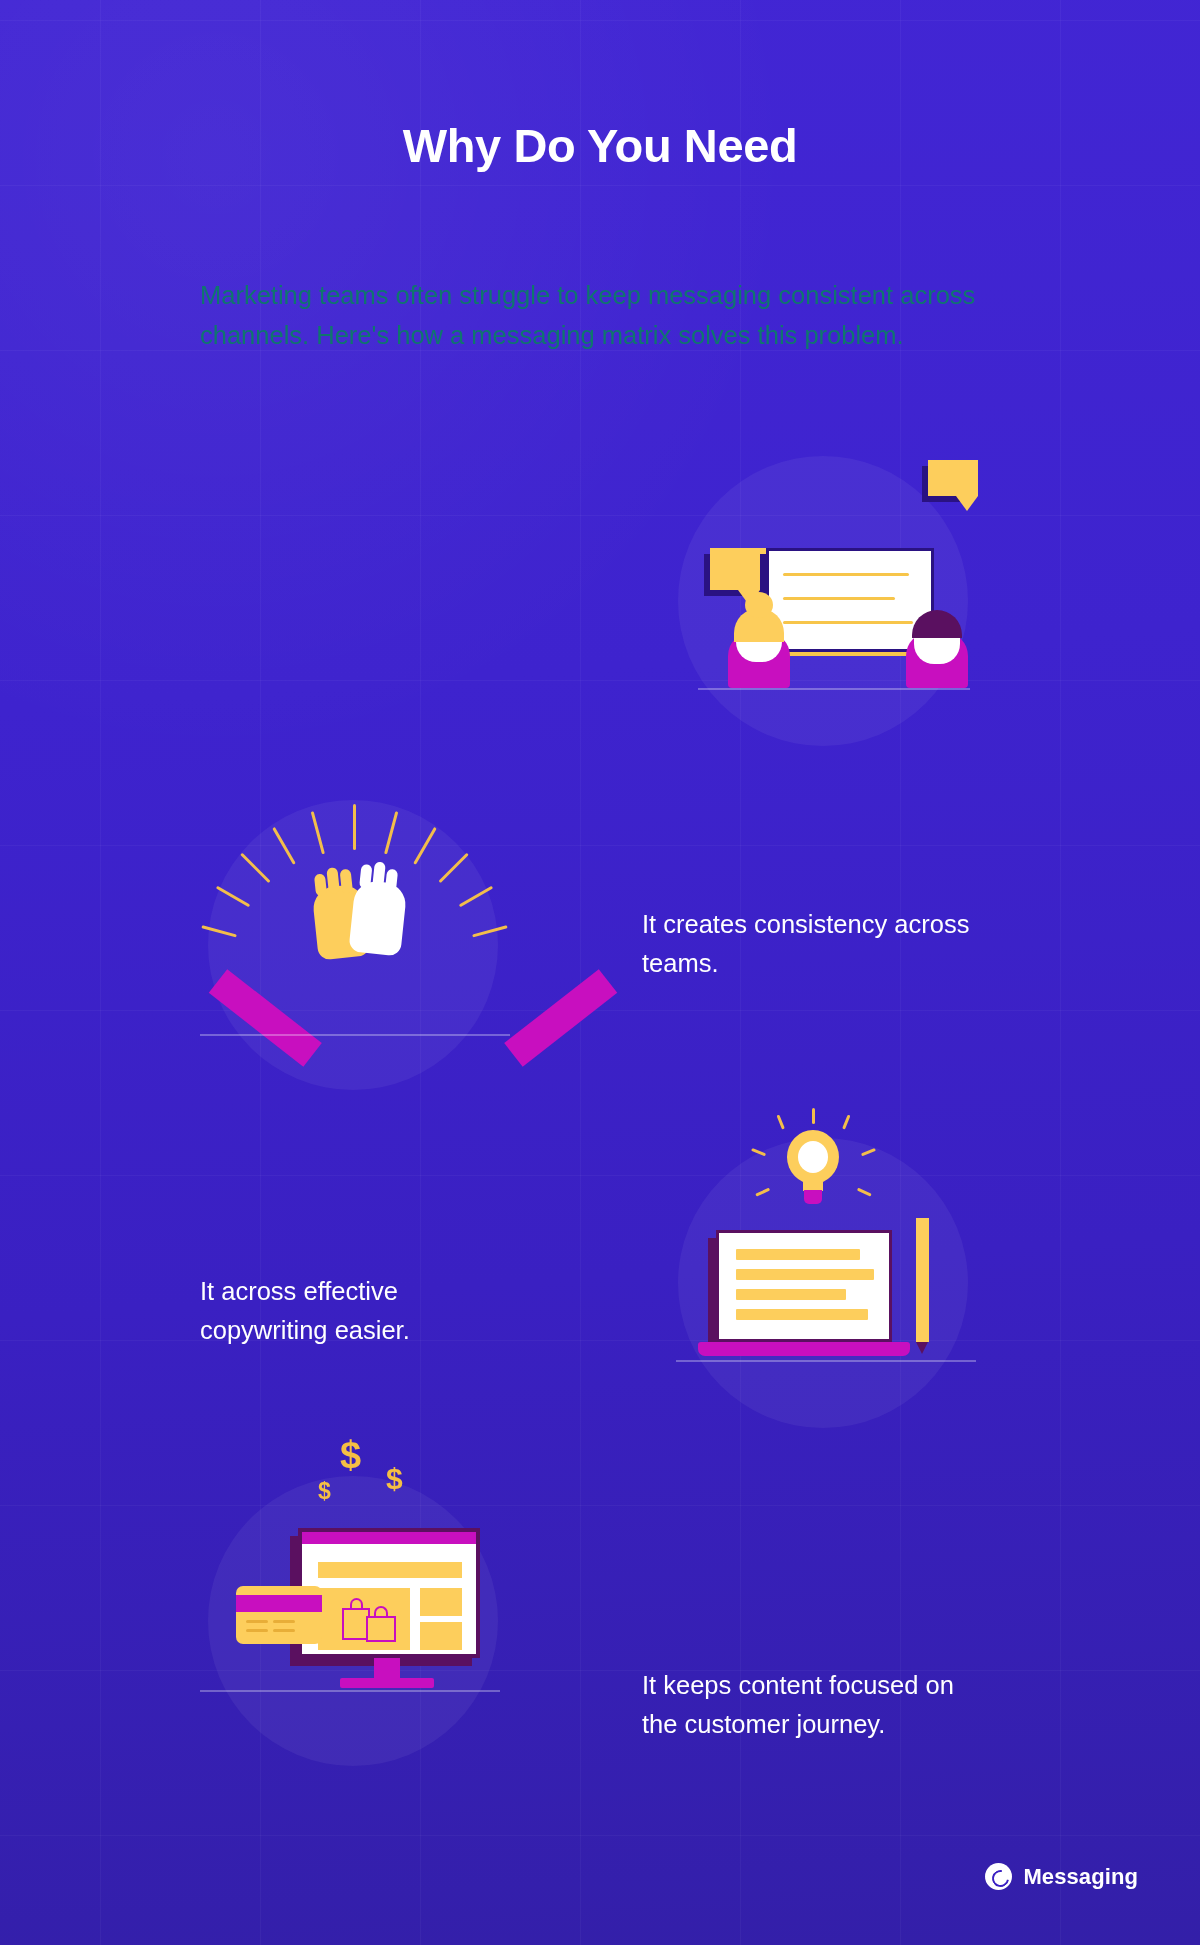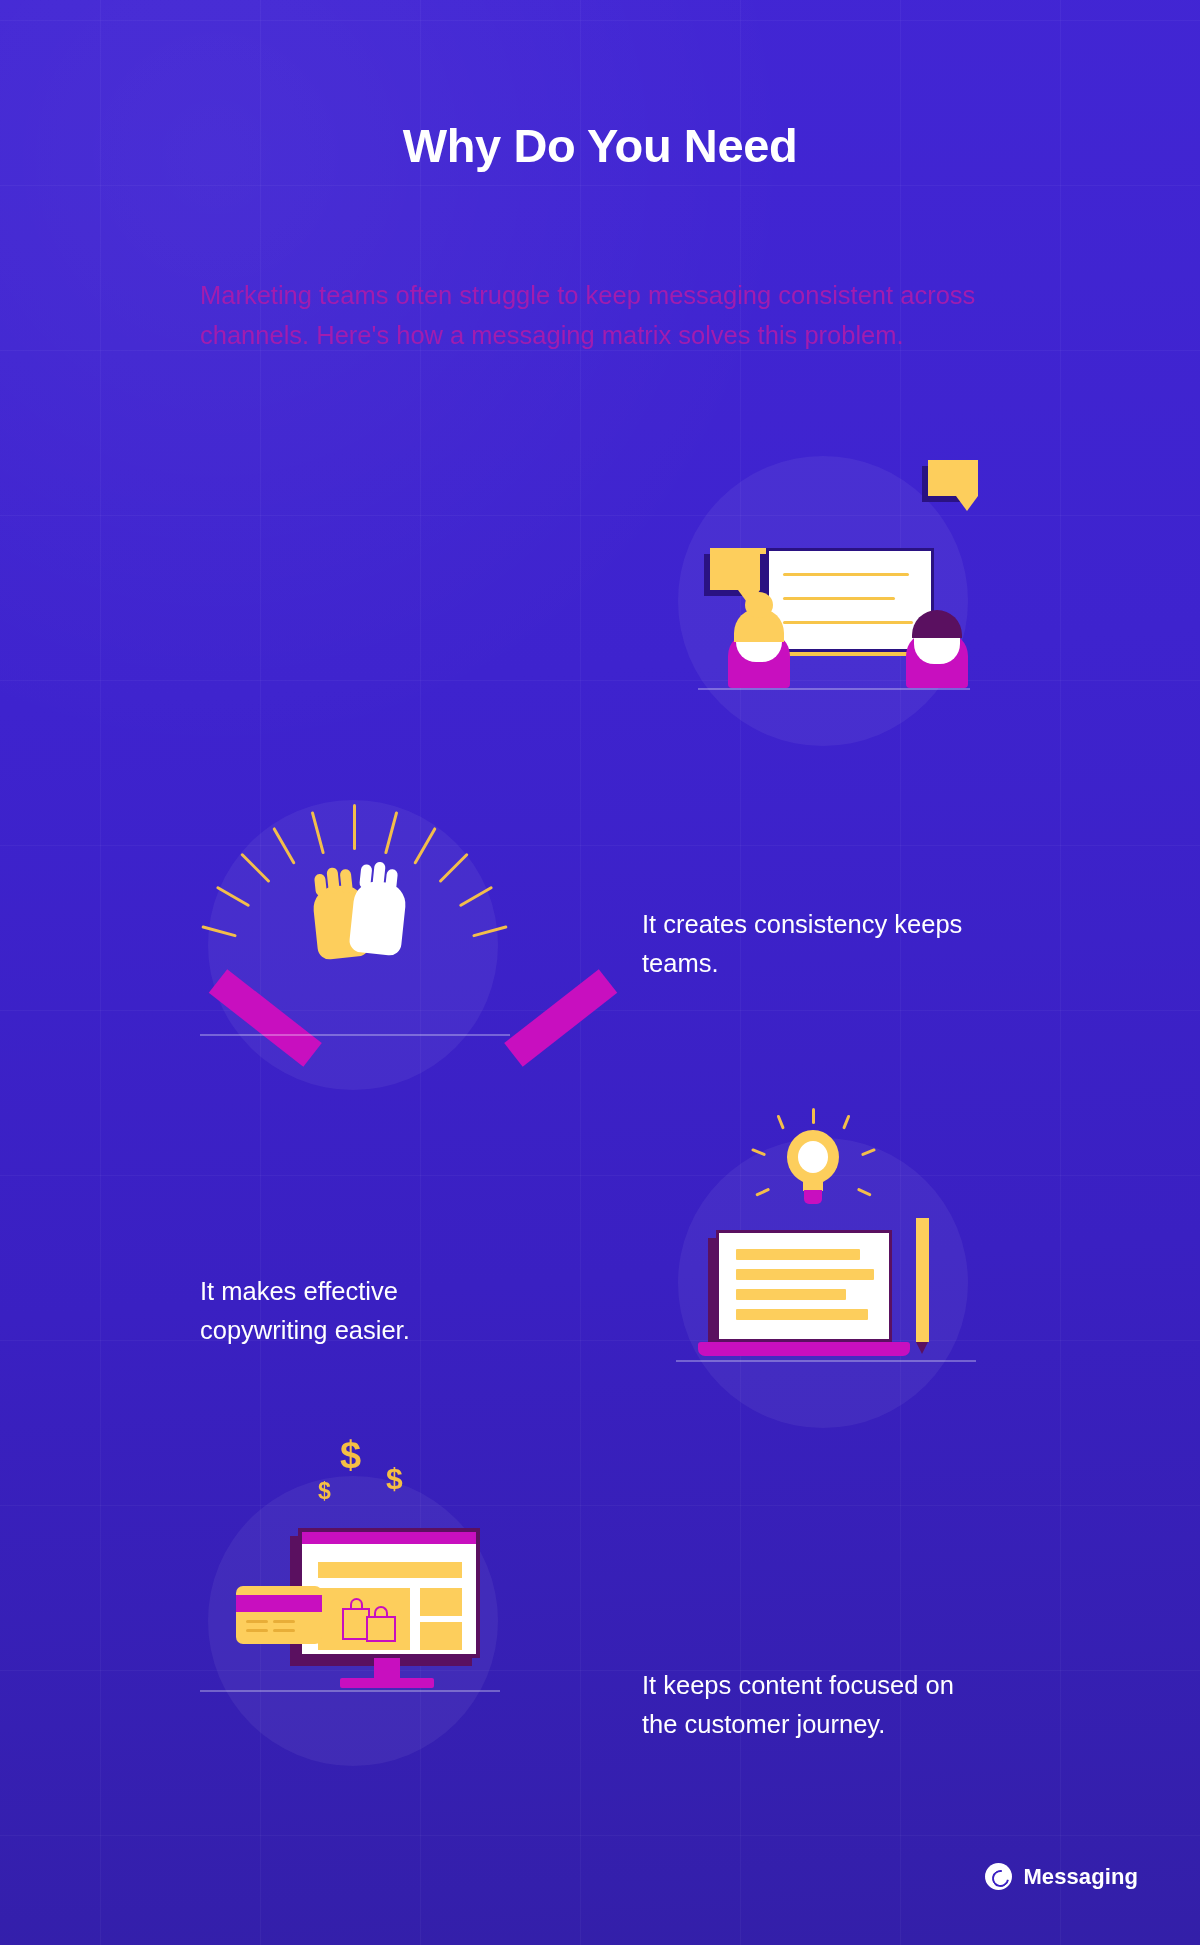--- a/index.html
+++ b/index.html
@@ -32,21 +32,21 @@
 
   
   .title {
     position:absolute; top:118px; left:0; width:1200px;
     text-align:center; color:#fff;
     font-size:47px; font-weight:700; line-height:1.18;
     letter-spacing:-.4px;
   }
   .intro {
     position:absolute; top:275px; left:200px; width:790px;
-    color:#a21caf; font-size:25.5px; line-height:1.57; font-weight:400;
+    color:#0f766e; font-size:25.5px; line-height:1.57; font-weight:400;
   }
 
   
   .caption {
     position:absolute; color:#FFFFFF;
     font-size:25.5px; line-height:1.53; font-weight:400;
   }
   .cap1 { top:565px; left:200px; width:340px; }
   .cap2 { top:905px; left:642px; width:340px; }
   .cap3 { top:1272px; left:200px; width:330px; }
@@ -200,22 +200,22 @@
 <div class="page">
   <div class="grid"></div>
   <div class="sheen"></div>
 
   <h1 class="title">
     <span>Why Do You Need</span><br>
   </h1>
 
   <p class="intro">Marketing teams often struggle to keep messaging consistent across channels. Here's how a messaging matrix solves this problem.</p>
 
-  <div class="caption cap2">It creates consistency keeps teams.</div>
-  <div class="caption cap3">It makes effective copywriting easier.</div>
+  <div class="caption cap2">It creates consistency across teams.</div>
+  <div class="caption cap3">It across effective copywriting easier.</div>
   <div class="caption cap4">It keeps content focused on the customer journey.</div>
 
   <div class="illo" id="illo1">
     <div class="disc"></div>
 
     <div class="bub-shadow" style="left:252px; top:16px; width:50px; height:36px;"></div>
     <div class="bub" style="left:258px; top:10px; width:50px; height:36px;"></div>
 
     <div class="bub-shadow" style="left:34px; top:104px; width:60px; height:42px;"></div>
     <div class="bub" style="left:40px; top:98px; width:60px; height:42px;"></div>

